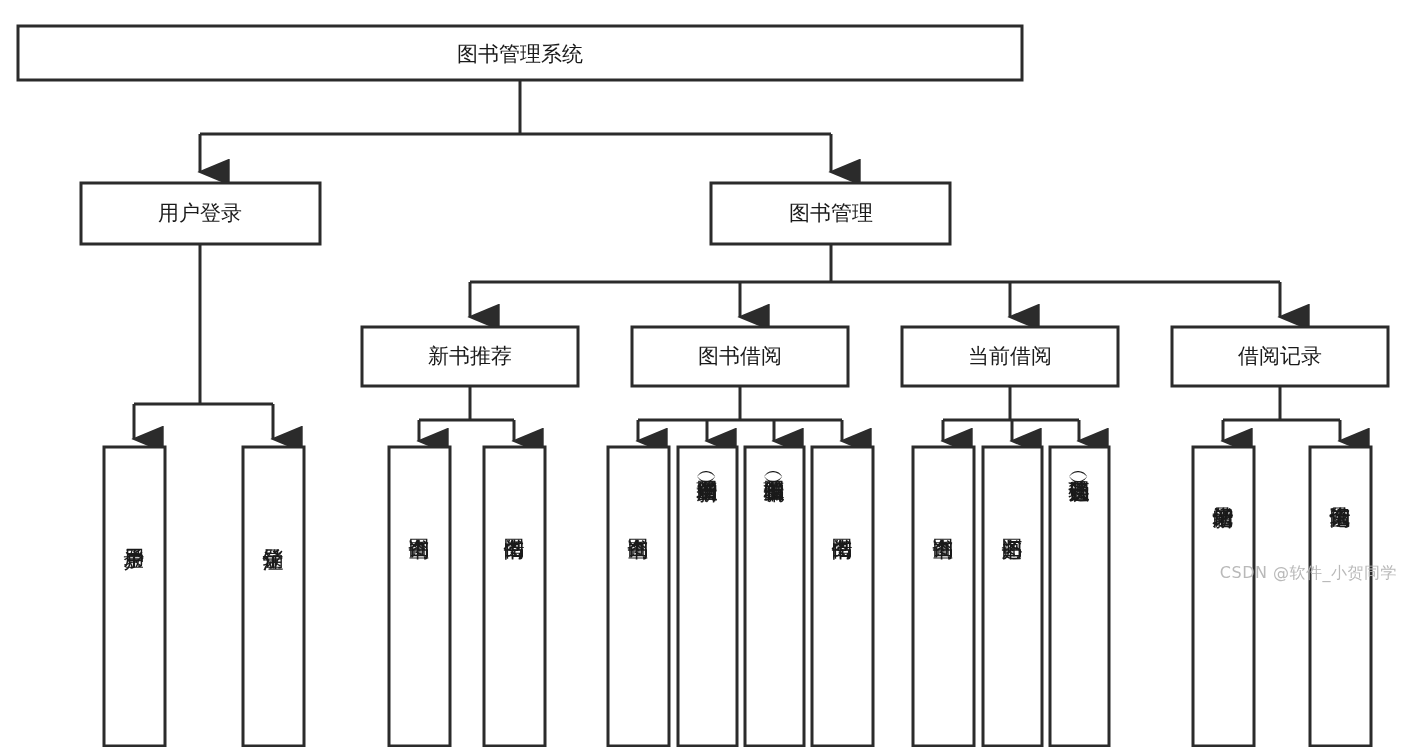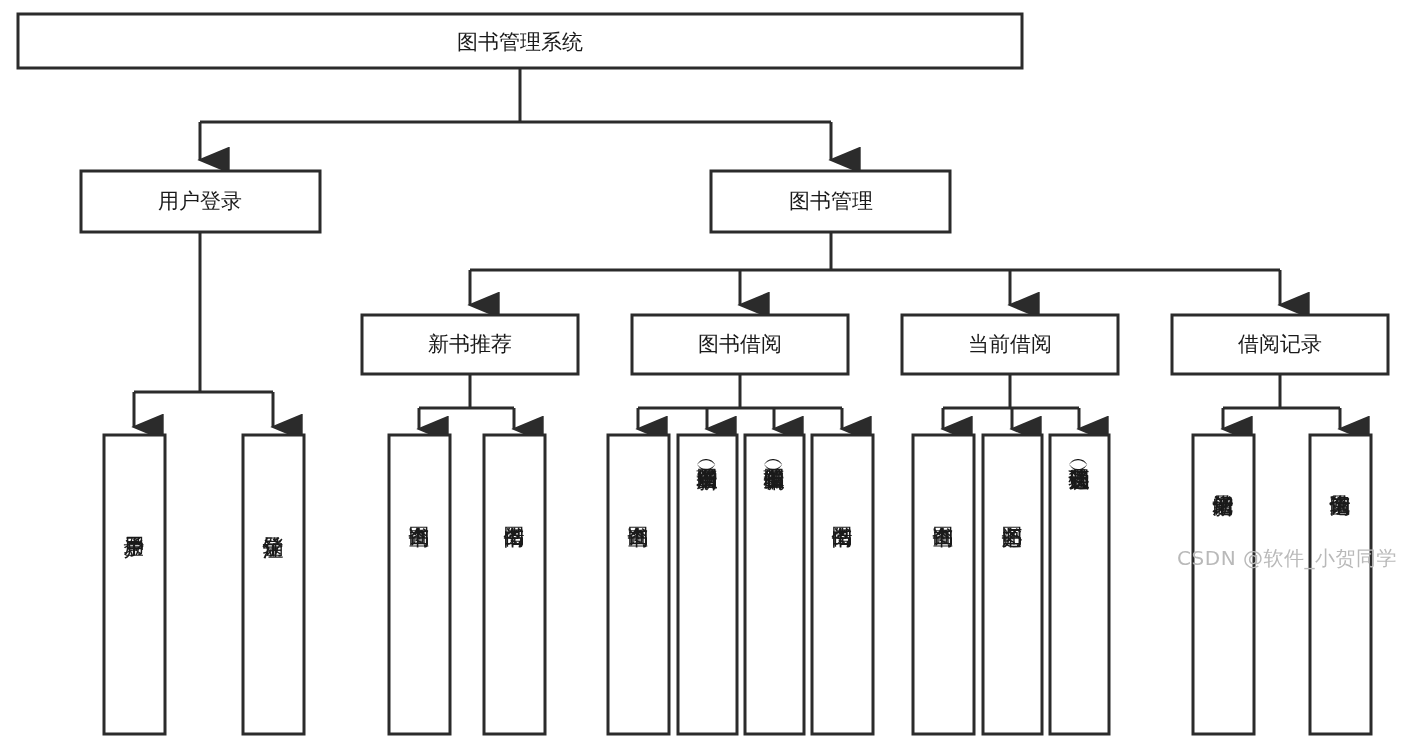--- a/index.html
+++ b/index.html
@@ -10,21 +10,21 @@
   body {
     width: 1405px;
     height: 747px;
     font-family: "DejaVu Sans", "Liberation Sans", sans-serif;
     overflow: hidden;
     position: relative;
   }
   #diagram-root {
     position: absolute;
     left: 0;
-    top: 0;
+    top: 12px;
     width: 1405px;
     height: 578px;
   }
   svg.flow {
     display: block;
     width: 1405px;
     height: 747px;
   }
   .node-box {
     fill: #ffffff;
@@ -52,21 +52,21 @@
     fill: #1a1a1a;
     font-family: "DejaVu Sans", "Liberation Sans", sans-serif;
     font-size: 21px;
     text-anchor: middle;
   }
   .watermark {
     position: absolute;
     right: 8px;
     bottom: 6px;
     font-family: "DejaVu Sans", "Liberation Sans", sans-serif;
-    font-size: 20px;
+    font-size: 16px;
     color: #b9b9b9;
     letter-spacing: 0.5px;
     white-space: nowrap;
     pointer-events: none;
   }
 </style>
 </head>
 <body>
 
 <div id="diagram-root">

